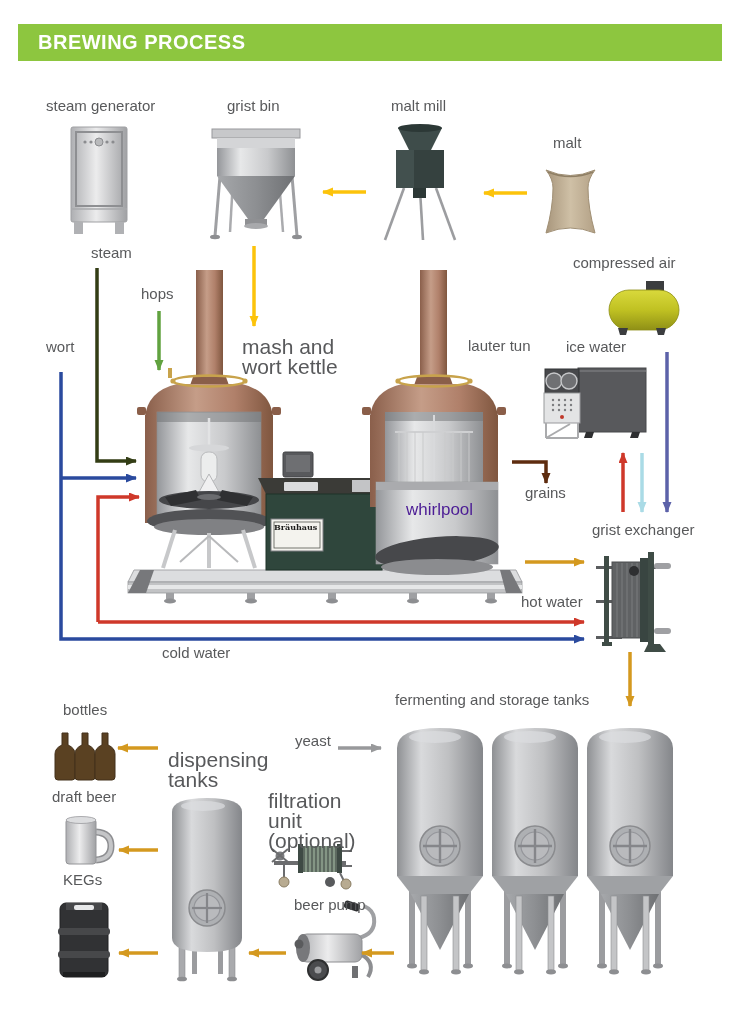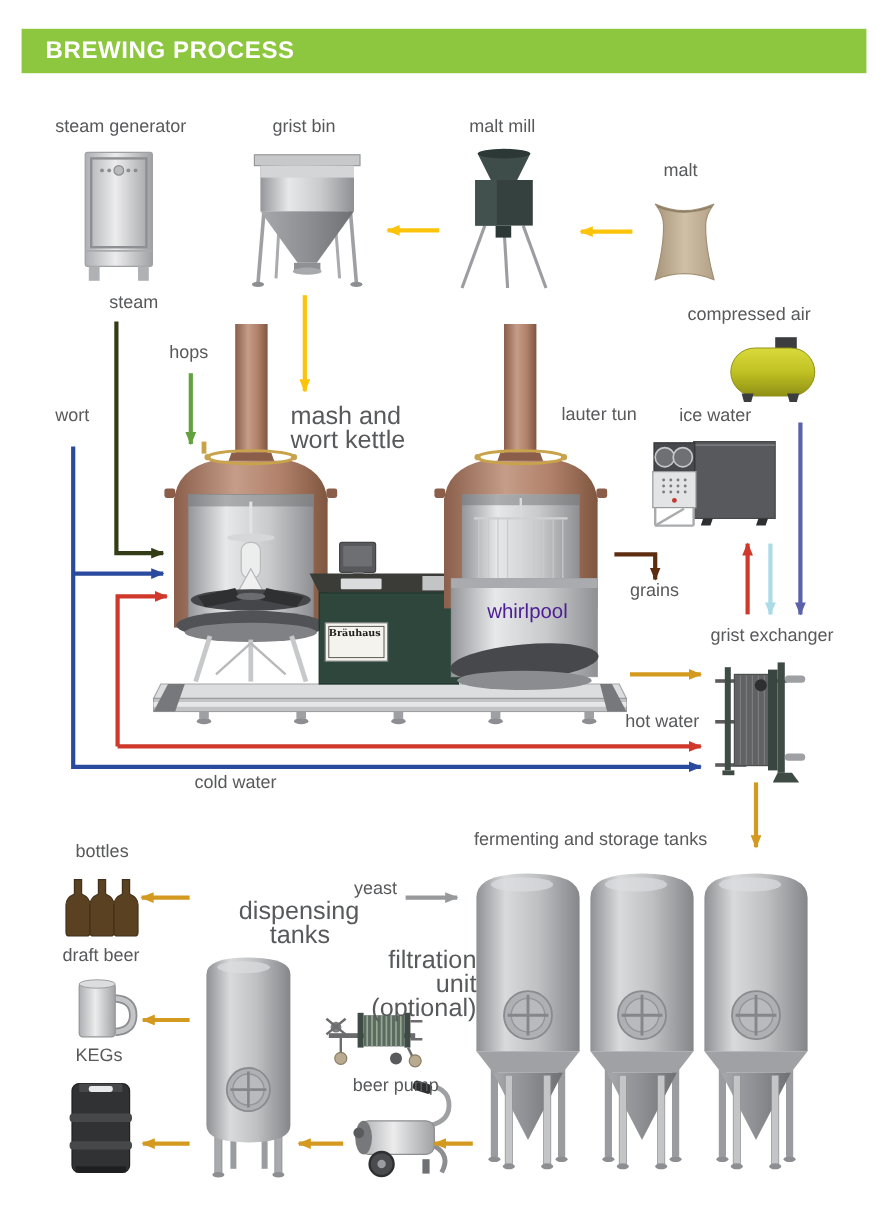--- a/index.html
+++ b/index.html
@@ -4,21 +4,21 @@
 <style>
   html,body{margin:0;padding:0;background:#ffffff;}
   .canvas{position:relative;width:740px;height:1024px;background:#ffffff;overflow:hidden;
           font-family:"Liberation Sans",sans-serif;}
   .header{position:absolute;left:18px;top:24px;width:704px;height:37px;background:#8dc63f;}
   .header .title{display:block;color:#ffffff;font-size:20px;font-weight:bold;
                  line-height:37px;padding-left:20px;letter-spacing:0.5px;}
   svg.diagram{position:absolute;left:0;top:0;}
   .lbl{position:absolute;color:#58595b;font-size:15px;white-space:nowrap;line-height:17px;text-align:center;}
   .lbl2{position:absolute;color:#58595b;font-size:21px;line-height:20px;}
-  .center{text-align:right;margin-left:31px;}
+  .center{text-align:left;}
   .whirl{position:absolute;color:#4c1d95;font-size:17px;}
   .brand{position:absolute;left:274px;top:523px;width:46px;
          font-family:"DejaVu Serif",serif;font-weight:bold;font-size:8px;color:#1d1d1b;
          line-height:9px;}
 </style>
 </head>
 <body>
 
 <div class="canvas">
 

